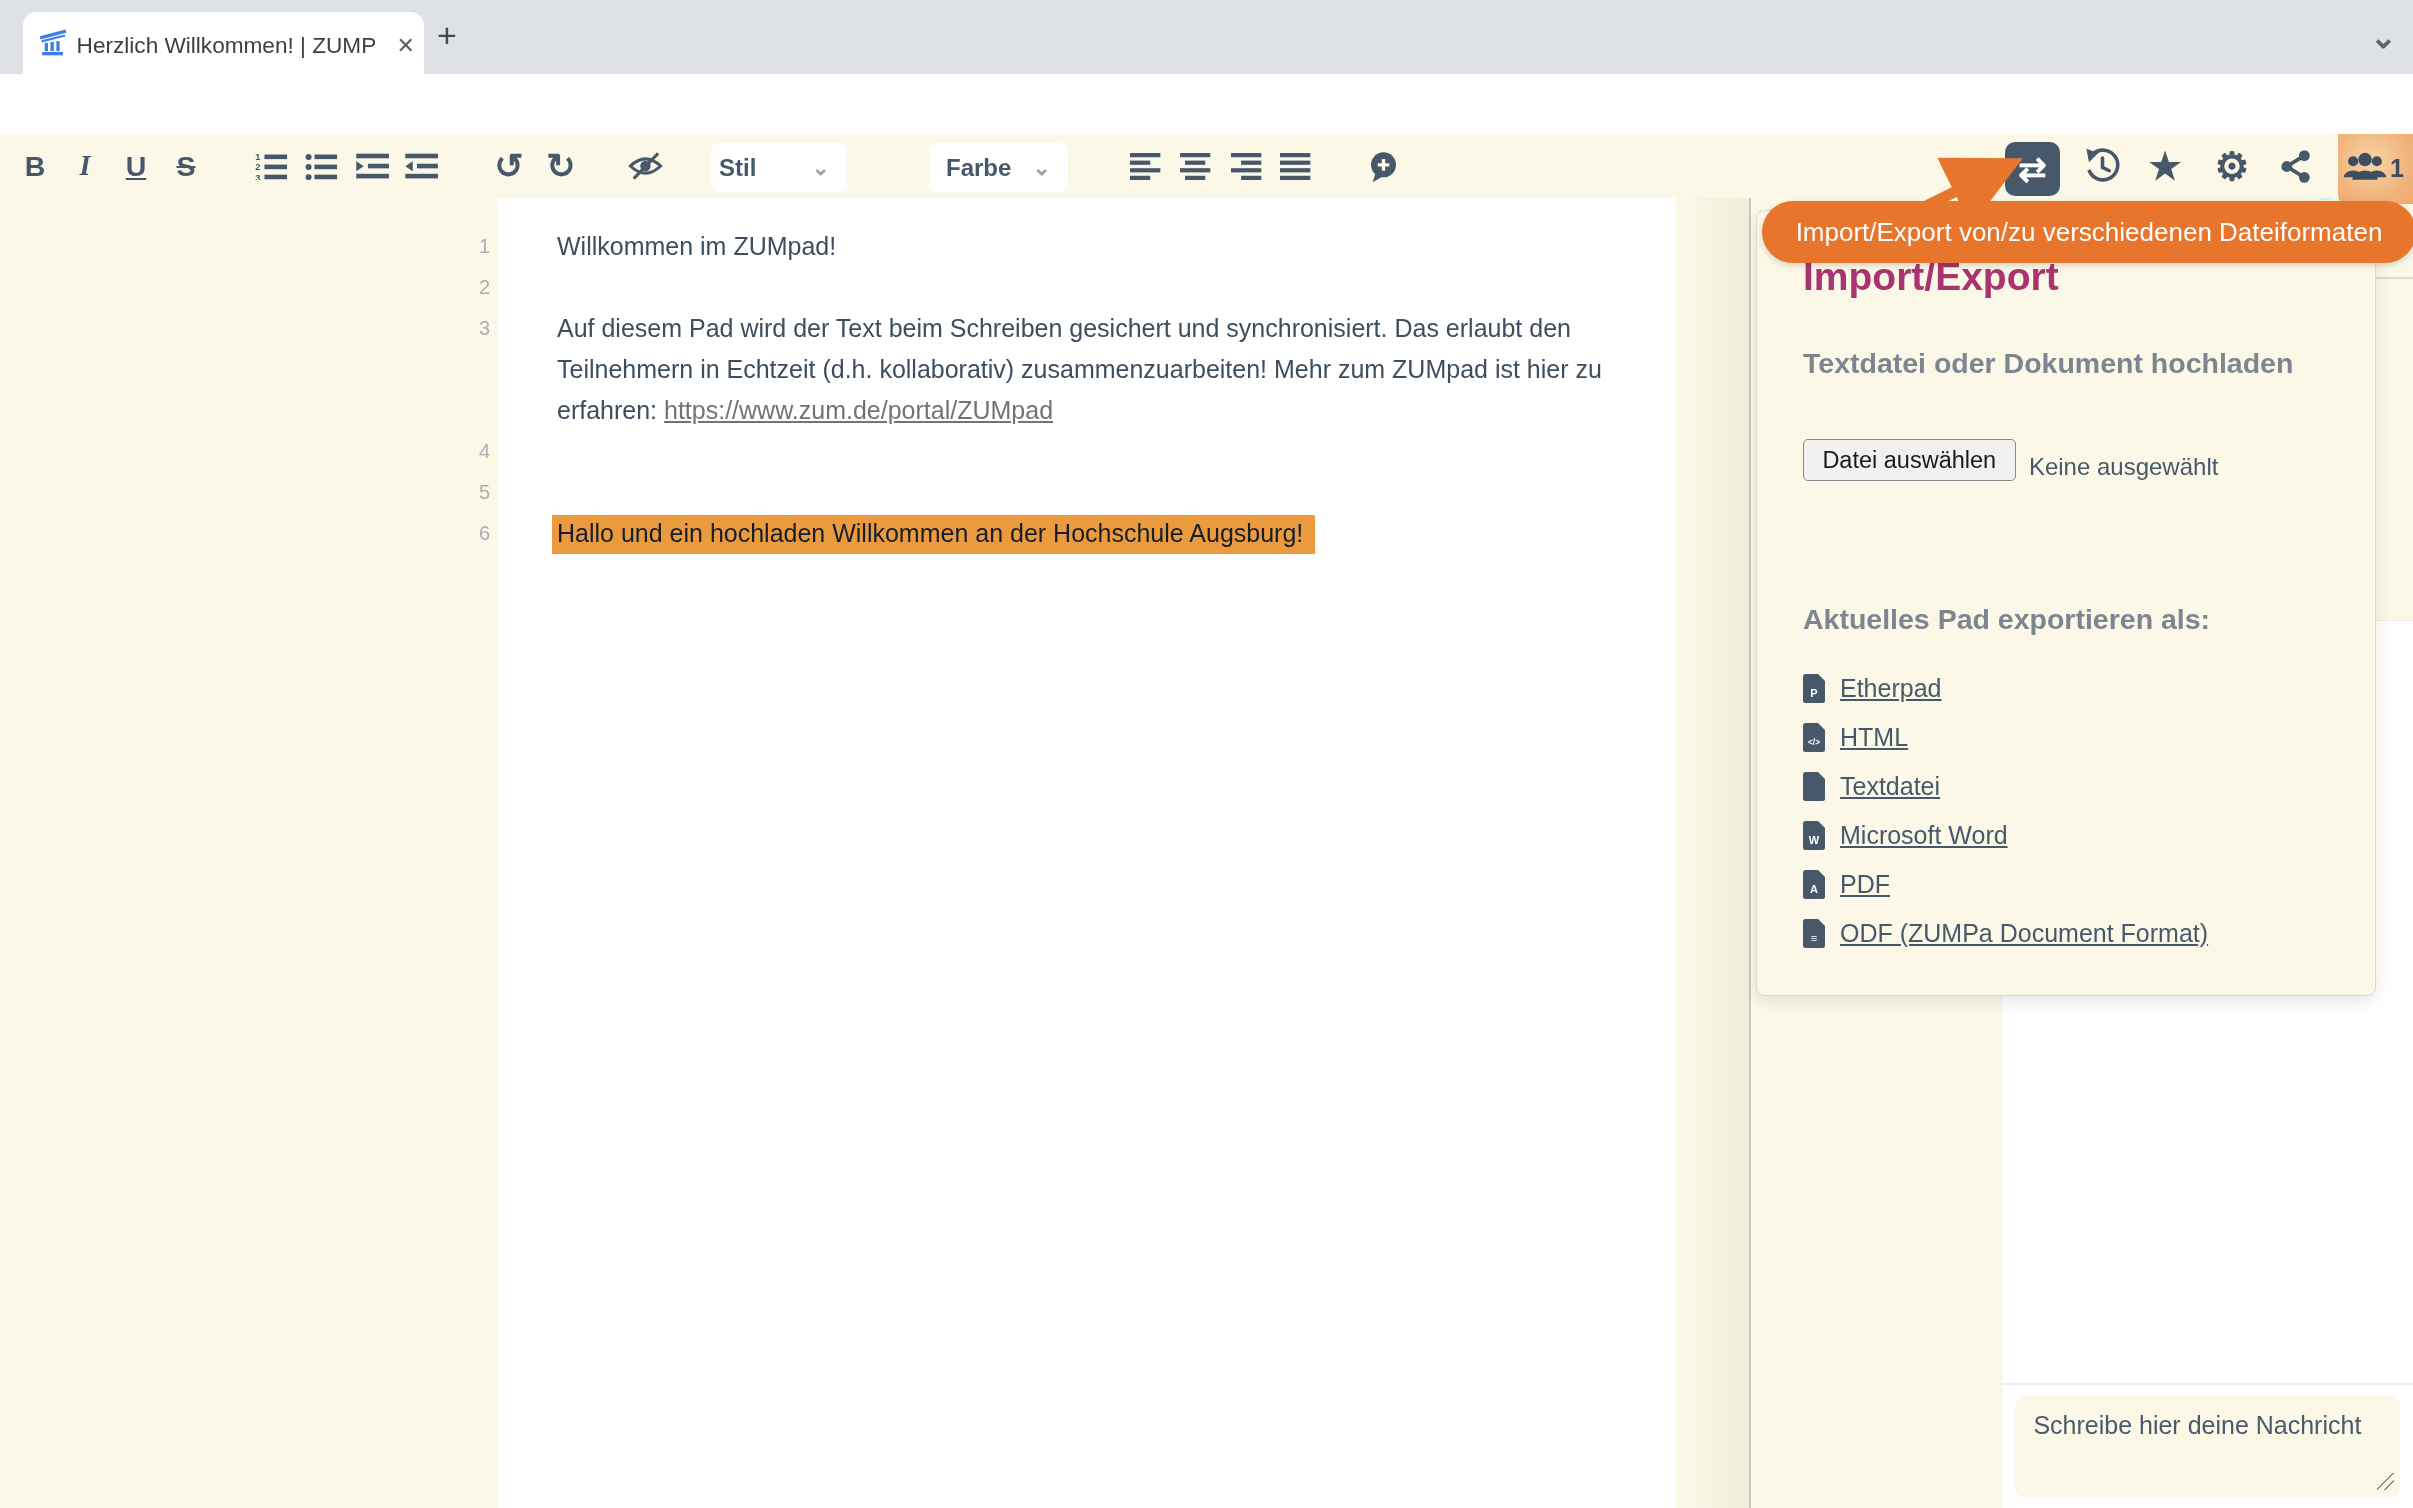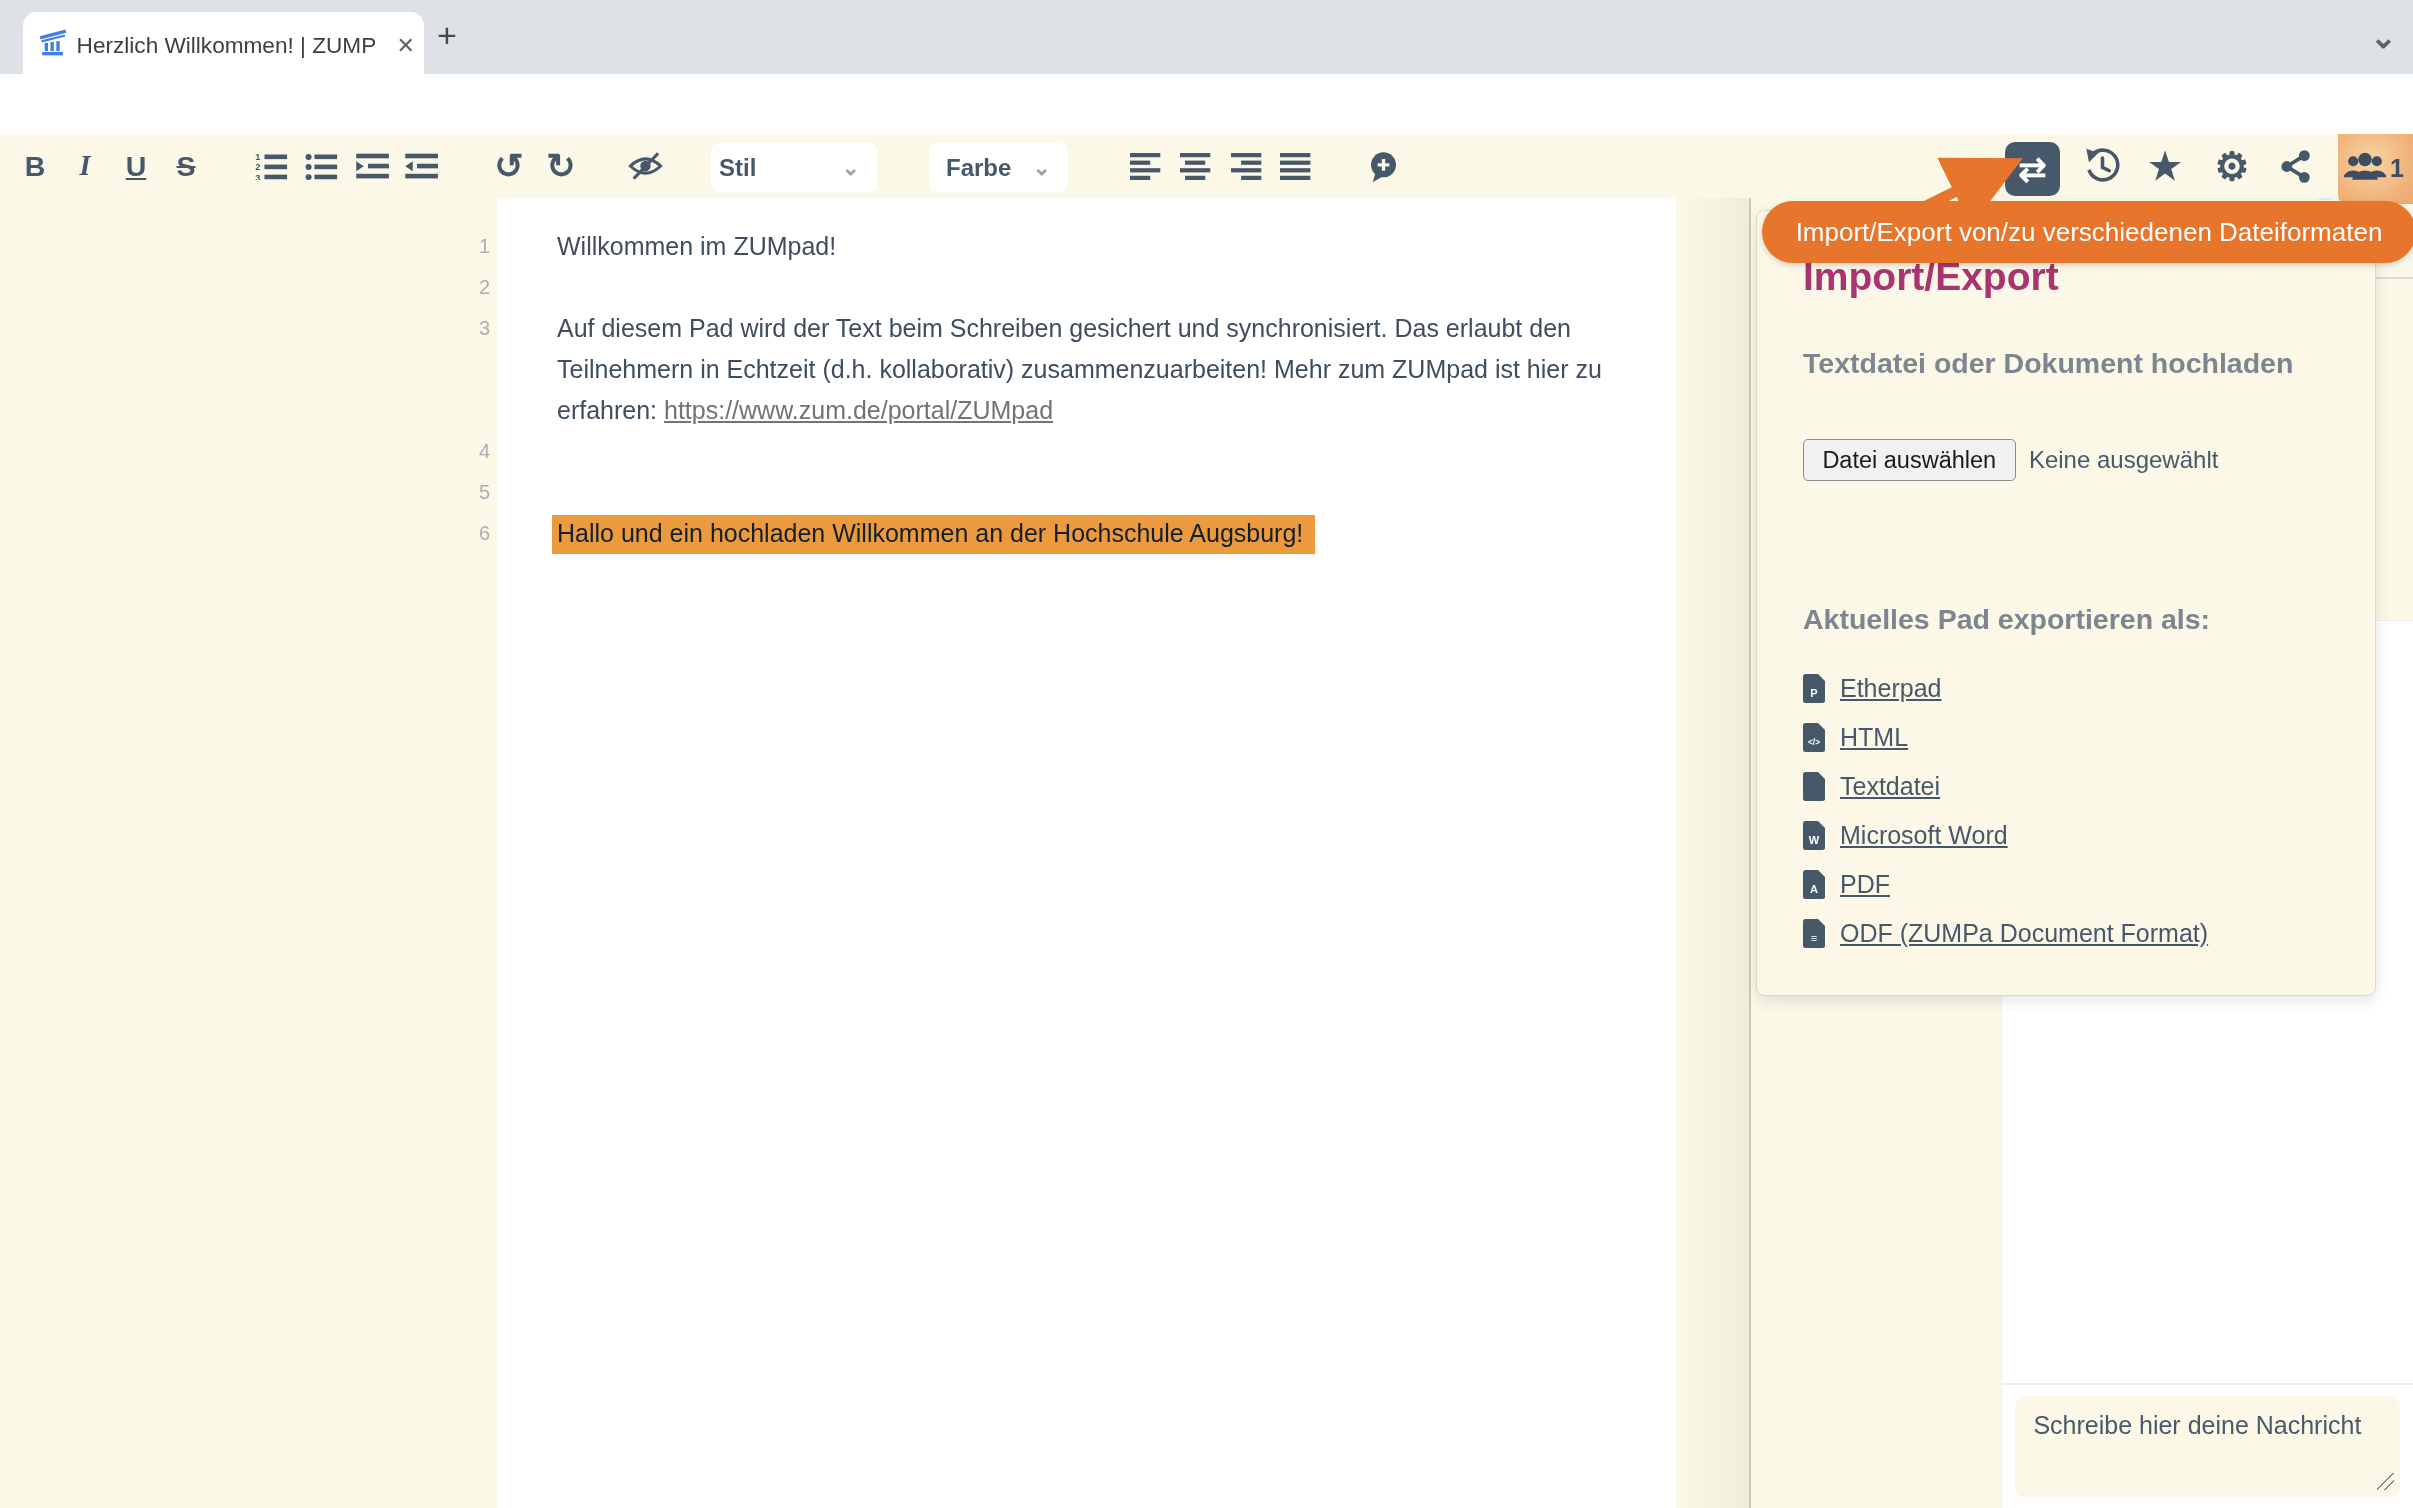--- a/index.html
+++ b/index.html
@@ -58,21 +58,21 @@
   #chat-input::placeholder{color:#4a5a6a;opacity:1;}
   #chat-grip{left:2377px;top:1473px;width:17px;height:17px;
       background:linear-gradient(135deg,transparent 45%,#8a8a8a 45%,#8a8a8a 52%,transparent 52%,
                  transparent 68%,#8a8a8a 68%,#8a8a8a 75%,transparent 75%);}
 
   
   #iepanel{left:1756px;top:210px;width:618px;height:784px;background:#fcf8e8;
       border:0.8px solid #ddd8c6;border-radius:8.4px;box-shadow:0 5px 15px rgba(0,0,0,.10);}
   #ie-title{left:46px;top:44px;font-size:39px;font-weight:bold;color:#a93470;position:absolute;}
   #ie-upload-h{left:46px;top:136px;font-size:28.5px;font-weight:bold;color:#7d8591;position:absolute;}
-  #ie-filerow{left:46px;top:228px;position:absolute;display:flex;align-items:center;gap:13.4px;}
+  #ie-filerow{left:46px;top:228px;position:absolute;display:flex;align-items:flex-end;gap:13.4px;}
   #ie-filebtn{height:40px;padding:0 18.4px;background:#f1f1f1;border:1.7px solid #8b8b8b;border-radius:5px;
       font-size:23.5px;color:#1a1a1a;display:flex;align-items:center;}
   #ie-filestatus{font-size:24px;color:#47586b;}
   #ie-import{left:44px;top:302px;width:289px;height:52px;background:#c47d9e;border-radius:6.7px;
       position:absolute;display:flex;align-items:center;justify-content:center;
       color:#fff;font-size:25px;font-weight:bold;letter-spacing:0.8px;}
   #ie-export-h{left:46px;top:392px;font-size:28.5px;font-weight:bold;color:#7d8591;position:absolute;}
   #ie-links{left:46px;top:453px;position:absolute;display:flex;flex-direction:column;}
   .exrow{height:49px;display:flex;align-items:center;gap:15px;}
   .exlink{font-size:25px;color:#47586b;text-decoration:underline;}
@@ -234,21 +234,21 @@
   </div>
 
 <div class="tb" style="left:620px;">
   <svg width="39" height="32" viewBox="0 0 46 38">
     <path d="M5 19 Q23 2 41 19 Q23 36 5 19 z" fill="none" stroke="#47586b" stroke-width="3.6"></path>
     <circle cx="23" cy="19" r="6.2" fill="#47586b"></circle>
     <line x1="9" y1="34" x2="38" y2="4" stroke="#47586b" stroke-width="3.6"></line>
   </svg>
   </div>
 
-<div class="dd" style="left:711px;width:166px;padding-left:8px;">
+<div class="dd" style="left:711px;width:136px;padding-left:8px;">
   <span class="lbl">Stil</span>
   <span class="chev">⌄</span>
 </div>
 <div class="dd" style="left:929px;width:139px;">
   <span class="lbl">Farbe</span>
   <span class="chev">⌄</span>
 </div>
 
 <div class="tb" style="left:1121px;">
   <svg width="32" height="27" viewBox="0 0 38 32">

